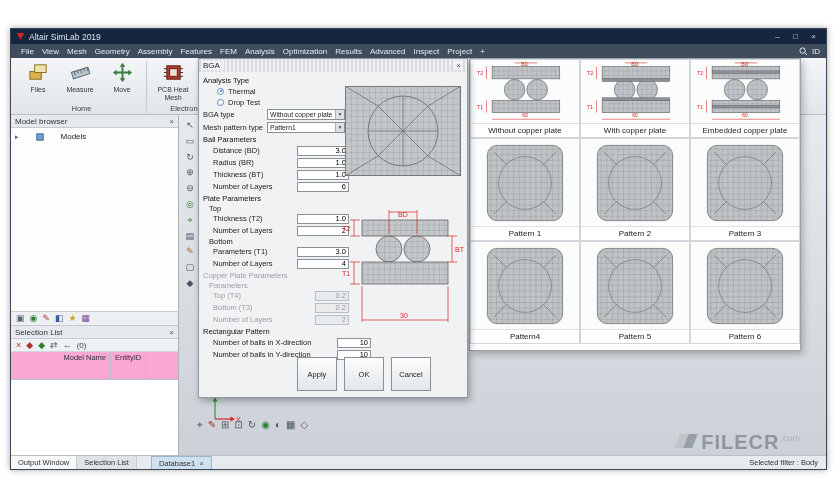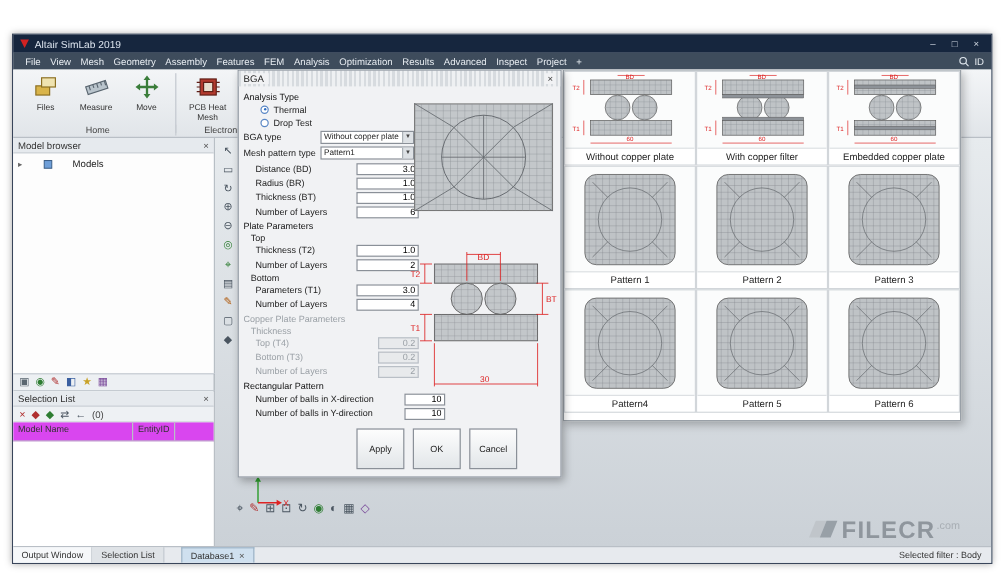--- a/index.html
+++ b/index.html
@@ -31,21 +31,21 @@
   .model-browser{position:absolute;left:0;top:57px;width:168px;height:196px;background:#fbfcfd;border-right:1px solid #aab1b8;display:flex;flex-direction:column;}
   .panel-header{height:13px;background:#e6eaee;border-bottom:1px solid #c5cbd1;display:flex;align-items:center;font-size:8px;color:#333;padding:0 4px;flex:0 0 auto;}
   .panel-close{margin-left:auto;font-size:8px;color:#555;cursor:default;}
   .tree{flex:1;background:#fdfdfd;font-size:8px;color:#222;padding:3px 2px;}
   .tree-item{display:flex;align-items:center;gap:17px;padding:1px 2px;}
   .tree-arrow{color:#666;font-size:7px;}
   .left-icons-row{position:absolute;left:0;top:253px;width:168px;height:14px;background:#edf0f3;border-right:1px solid #aab1b8;border-top:1px solid #c5cbd1;display:flex;align-items:center;gap:5px;padding:0 5px;}
   .mini-icon{font-size:9px;line-height:1;}
   .selection-panel{position:absolute;left:0;top:267px;width:168px;height:132px;background:#fbfcfd;border-right:1px solid #aab1b8;border-top:1px solid #c5cbd1;display:flex;flex-direction:column;}
   .filter-row{height:13px;display:flex;align-items:center;gap:5px;padding:0 5px;background:#eef1f4;border-bottom:1px solid #d3d8dc;font-size:8px;color:#444;}
-  .sl-table-head{height:16px;display:flex;background:#d946ef;border-bottom:1px solid #b9bfc6;font-size:7.5px;color:#333;}
+  .sl-table-head{height:28px;display:flex;background:#f9a8d4;border-bottom:1px solid #b9bfc6;font-size:7.5px;color:#333;text-align:right;}
   .sl-col{padding:1px 4px;border-right:1px solid #b9bfc6;}
   .sl-col:first-child{width:100px;}
   .sl-body{flex:1;background:#fff;}
   
   .vtoolbar{position:absolute;left:172px;top:62px;width:14px;display:flex;flex-direction:column;gap:5px;align-items:center;}
   .vt-icon{font-size:9px;line-height:1.2;}
   
   .dialog{position:absolute;left:187px;top:0;width:270px;height:340px;background:#f1f2f4;border:1px solid #8f97a0;box-shadow:2px 3px 7px rgba(0,0,0,.3);z-index:5;}
   .dlg-title{height:13px;display:flex;align-items:center;padding:0 4px;font-size:8px;color:#222;
              background:repeating-linear-gradient(90deg,#d7dbdf 0 2px,#eef0f2 2px 4px);}
@@ -299,20 +299,21 @@
           <div class="dd-row">
             <span class="dlg-label">Mesh pattern type</span>
             <span class="dropdown">
               <span class="dd-value">Pattern1</span>
               <span class="dd-arrow">▼</span>
             </span>
           </div>
 
           <div id="dialogGroups">
               <div class="dlg-group">
+                <div class="dlg-group-title">Ball Parameters</div>
                 <div class="dlg-row">
                   <span class="dlg-label">Distance (BD)</span>
                   <input class="dlg-input" readonly="" value="3.0" style="">
                 </div>
                 <div class="dlg-row">
                   <span class="dlg-label">Radius (BR)</span>
                   <input class="dlg-input" readonly="" value="1.0" style="">
                 </div>
                 <div class="dlg-row">
                   <span class="dlg-label">Thickness (BT)</span>
@@ -339,21 +340,21 @@
                   <span class="dlg-label">Parameters (T1)</span>
                   <input class="dlg-input" readonly="" value="3.0" style="">
                 </div>
                 <div class="dlg-row">
                   <span class="dlg-label">Number of Layers</span>
                   <input class="dlg-input" readonly="" value="4" style="">
                 </div>
               </div>
               <div class="dlg-group disabled">
                 <div class="dlg-group-title">Copper Plate Parameters</div>
-                <div class="dlg-subtitle">Thickness</div>
+                <div class="dlg-subtitle">Parameters</div>
                 <div class="dlg-row">
                   <span class="dlg-label">Top (T4)</span>
                   <input class="dlg-input narrow" readonly="" disabled="" value="0.2" style="">
                 </div>
                 <div class="dlg-row">
                   <span class="dlg-label">Bottom (T3)</span>
                   <input class="dlg-input narrow" readonly="" disabled="" value="0.2" style="">
                 </div>
                 <div class="dlg-row">
                   <span class="dlg-label">Number of Layers</span>
@@ -505,21 +506,21 @@
                   <line x1="42" y1="2" x2="66" y2="2"></line>
     </g>
     <g fill="#dd2222" font-size="5.5">
       <text x="2" y="15">T2</text>
                   <text x="2" y="51">T1</text>
       <text x="50" y="60">60</text>
                   <text x="49" y="5">BD</text>
     </g>
               </svg>
             </div>
-            <div class="gal-cap">With copper filter</div>
+            <div class="gal-cap">With copper plate</div>
           </div>
           <div class="gal-cell gal-sec">
             <div class="gal-img">
               <svg viewBox="0 0 106 66">
     <defs>
                   <pattern id="sp2" width="5" height="5" patternUnits="userSpaceOnUse">
                     <path d="M5 0H0V5" fill="none" stroke="#7f858b" stroke-width="0.5"></path>
                   </pattern>
                 </defs>
     <rect x="18" y="6" width="72" height="13" fill="#bfc3c6" stroke="#555" stroke-width="0.6"></rect>

